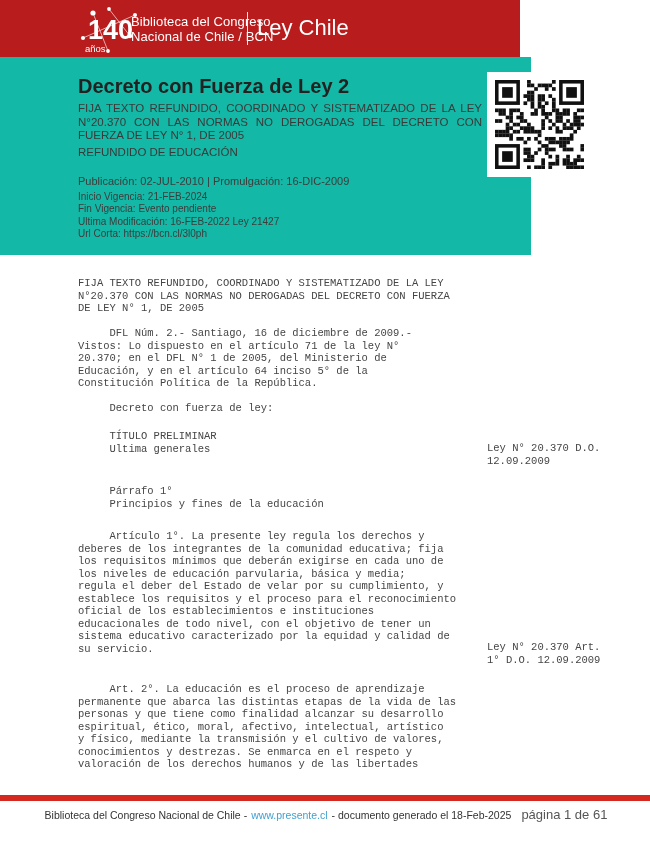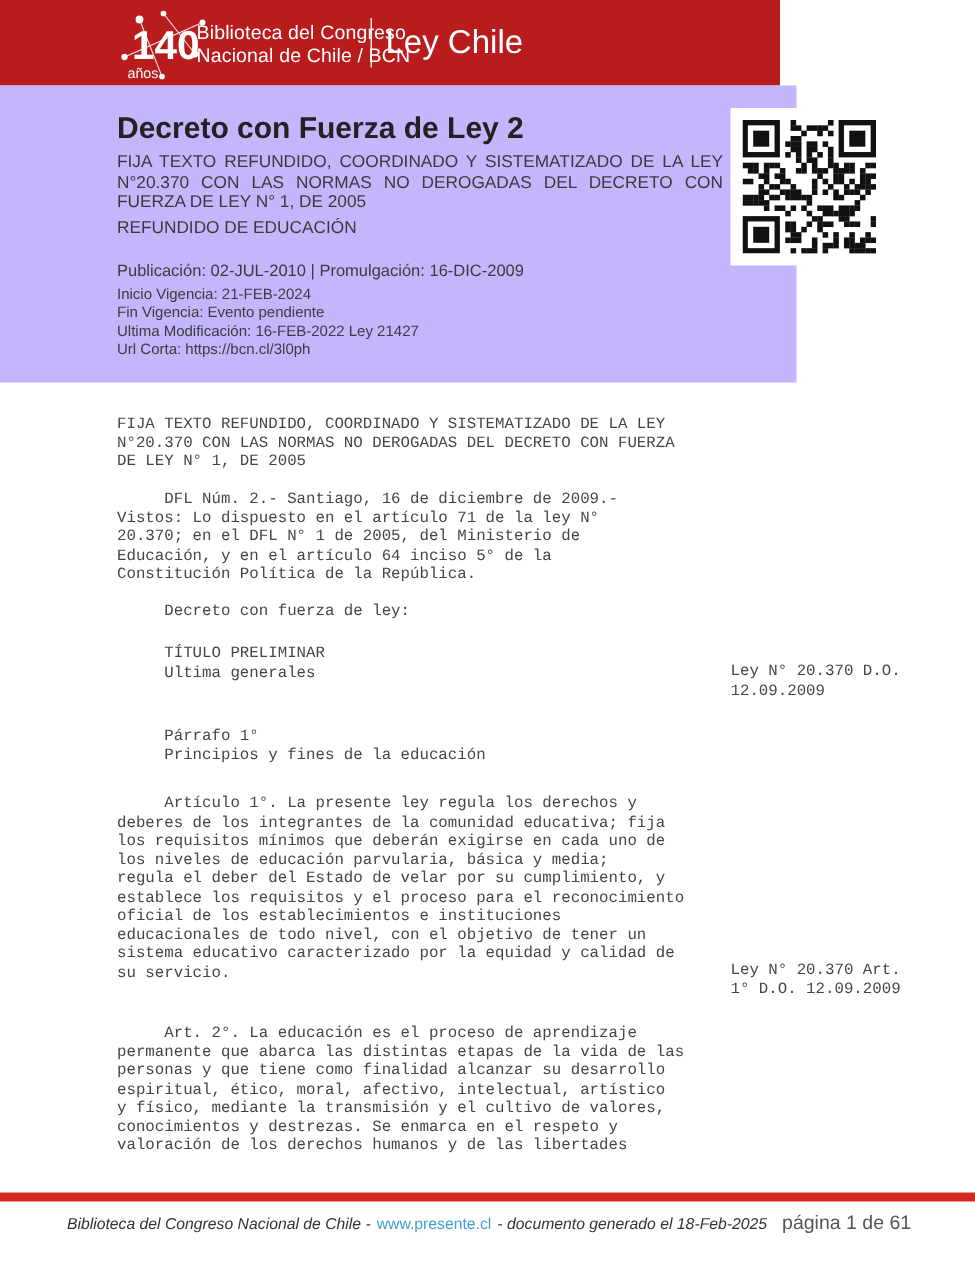--- a/index.html
+++ b/index.html
@@ -10,21 +10,21 @@
   }
 
   
   .topbar { position:absolute; left:0; top:0; width:520px; height:57px; background:#b91c1c;padding-left:40px; }
   .logo-svg { position:absolute; left:80px; top:5px; }
   .org { position:absolute; left:131px; top:14px; color:#fff; font-size:13px; line-height:15px; letter-spacing:.1px; }
   .vdivider { position:absolute; left:247px; top:12px; width:1px; height:33px; background:rgba(255,255,255,.9); }
   .product { position:absolute; left:257px; top:15px; color:#fff; font-size:22px; line-height:26px; }
 
   
-  .headband { position:absolute; left:0; top:57px; width:531px; height:198px; background:#c4b5fd; }
+  .headband { position:absolute; left:0; top:57px; width:531px; height:198px; background:#14b8a6; }
   .h-title { position:absolute; left:78px; top:18px; font-size:20px; font-weight:bold; color:#222; }
   .h-sub { position:absolute; left:78px; top:45px; width:404px; font-size:11.5px; line-height:13.5px;
            color:#3a3a3a; text-align:justify; }
   .h-min { position:absolute; left:78px; top:89px; font-size:11.5px; color:#3a3a3a; }
   .h-meta { position:absolute; left:78px; top:118px; color:#3c3c3c; }
   .meta-main { font-size:11px; margin-bottom:4px; }
   .meta-line { font-size:10px; line-height:12.4px; }
   .meta-line a { color:#3c3c3c; text-decoration:none; }
 
   .qr-box { position:absolute; left:487px; top:15px; width:105px; height:105px; background:#fff; }
@@ -39,21 +39,21 @@
   .b-parrafo  { left:78px; top:485px; }
   .b-art1     { left:78px; top:530px; }
   .b-art2     { left:78px; top:683px; }
   .note-1     { left:487px; top:442px; }
   .note-2     { left:487px; top:641px; }
 
   
   .footer-rule { position:absolute; left:0; top:795px; width:650px; height:6px; background:#D5281E; }
   .footer-line { position:absolute; left:0; top:807px; width:650px; text-align:center;
                  font-size:10.5px; color:#333; }
-  .footer-line .seg { margin:0 2px;font-style:italic; }
+  .footer-line .seg { margin:0 2px; }
   .footer-line a { color:#3FA0D0; text-decoration:none; margin:0 2px; }
   .page-label { font-size:13px; color:#555; margin-left:8px; }
 </style>
 </head>
 <body>
 
 <div class="page">
 
   <header class="topbar">
     <svg class="logo-svg" width="58" height="50" viewBox="0 0 58 50">

